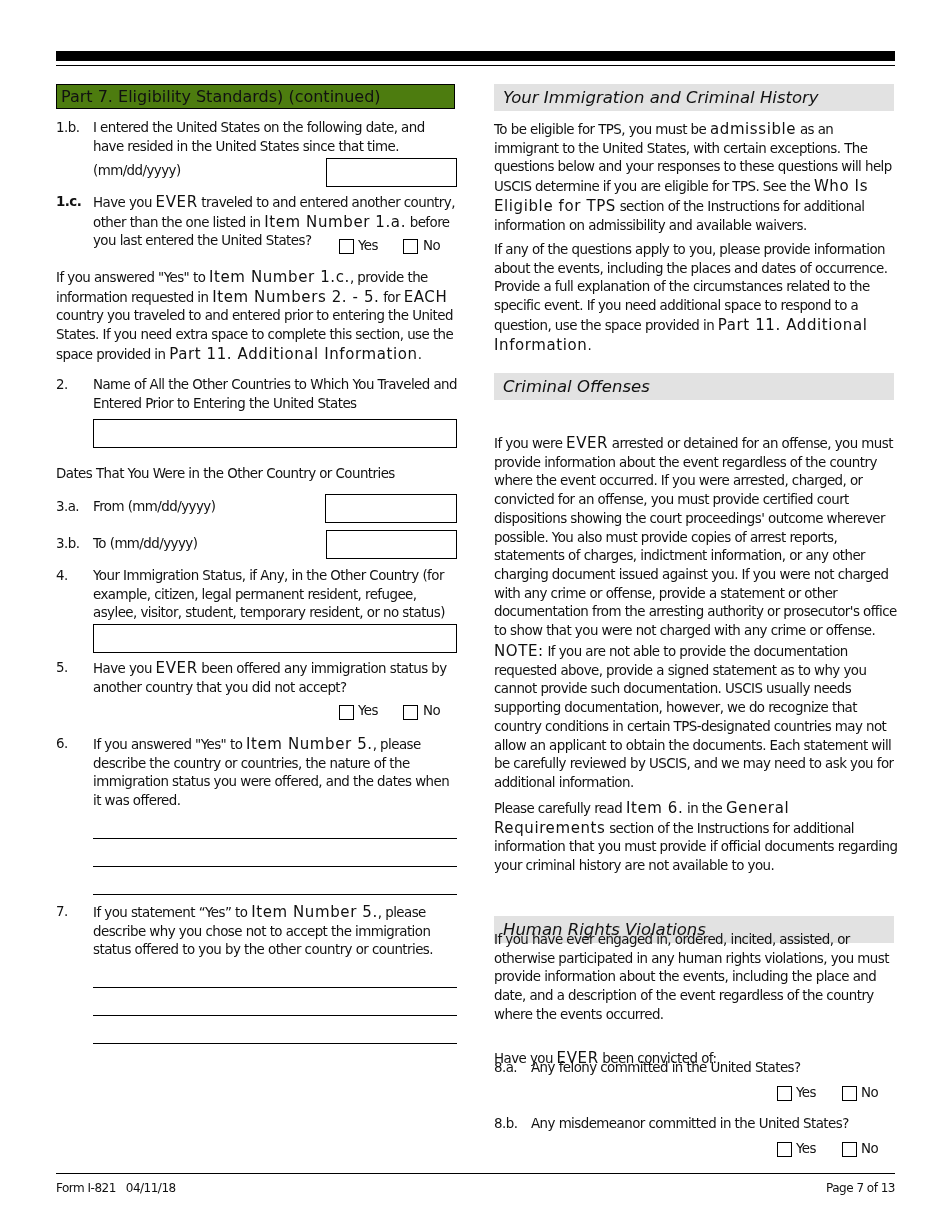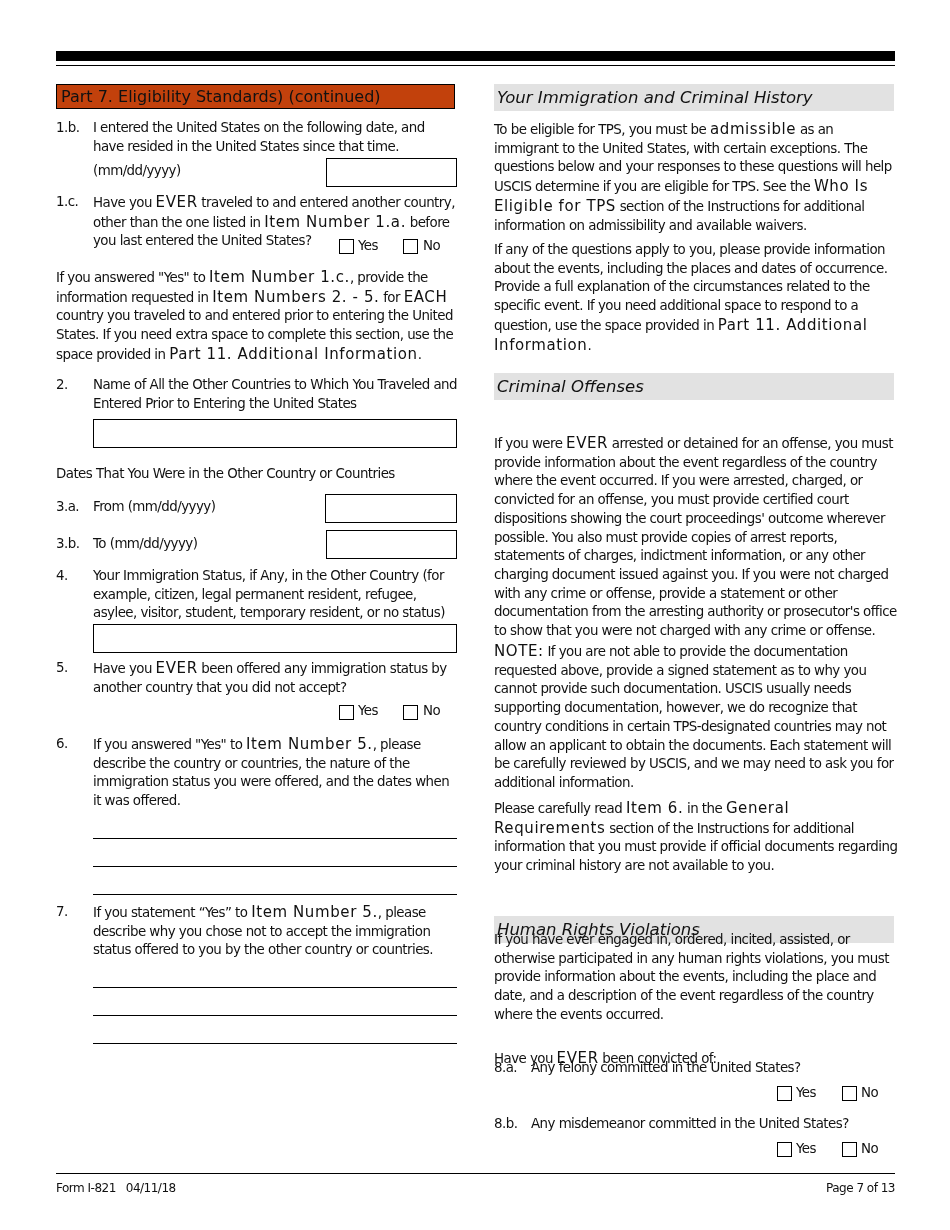--- a/index.html
+++ b/index.html
@@ -6,26 +6,26 @@
   body {
     width: 950px; height: 1230px; position: relative; overflow: hidden;
     font-family: "DejaVu Sans", sans-serif; color: #111;
     font-size: 13.4px; letter-spacing: -0.55px; line-height: 18.7px;
   }
   .abs { position: absolute; }
   .topbar { left: 56px; top: 51px; width: 839px; height: 10px; background: #000; }
   .topline { left: 56px; top: 65px; width: 839px; height: 1px; background: #000; }
   .part-header {
     left: 56px; top: 84px; width: 399px; height: 25px;
-    background: #c2410c; border: 1px solid #000; box-sizing: border-box;
+    background: #4d7c0f; border: 1px solid #000; box-sizing: border-box;
     font-size: 16px; letter-spacing: 0; line-height: 24px; padding-left: 4px;
   }
   .sec-header {
     background: #e2e2e2; height: 27px; width: 400px; left: 494px;
-    font-style: italic; font-size: 16.5px; letter-spacing: 0; line-height: 27px; padding-left: 3px; box-sizing: border-box;
+    font-style: italic; font-size: 16.5px; letter-spacing: 0; line-height: 27px; padding-left: 9px; box-sizing: border-box;
   }
   .num { width: 36px; }
   .mono { letter-spacing: 0.6px; font-size: 15px; }
   .box { border: 1px solid #000; box-sizing: border-box; background: #fff; }
   .chk { width: 15px; height: 15px; border: 1px solid #000; box-sizing: border-box; background: #fff; }
   .chk-label { font-size: 13.4px; }
   .rule { height: 1px; background: #000; }
   .footer-line { left: 56px; top: 1173px; width: 839px; height: 1px; background: #000; }
   .footer { font-size: 12px; letter-spacing: -0.5px; }
 </style>
@@ -35,21 +35,21 @@
 <div class="abs topbar"></div>
 <div class="abs topline"></div>
 
 <div class="abs part-header">Part 7.  Eligibility Standards) (continued)</div>
 
 <div class="abs num" style="left:56px; top:119px;">1.b.</div>
 <div class="abs" style="left:93px; top:119px; width:365px;">I entered the United States on the following date, and have resided in the United States since that time.</div>
 <div class="abs" style="left:93px; top:162px;">(mm/dd/yyyy)</div>
 <input class="abs box" style="left: 326px; top: 158px; width: 131px; height: 29px;" value="">
 
-<div class="abs num" style="left:56px; top:193px;">1.c.</div>
+<div class="abs num" style="left:56px; top:193px;font-weight:bold;">1.c.</div>
 <div class="abs" style="left:93px; top:193px; width:365px;">
   <span>Have you </span><span class="mono">EVER</span><span> traveled to and entered another country, other than the one listed in </span><span class="mono">Item Number 1.a.</span><span> before you last entered the United States?</span>
 </div>
 <div class="abs chk" style="left:339px; top:239px;"></div>
 <div class="abs chk-label" style="left:358px; top:237px;">Yes</div>
 <div class="abs chk" style="left:403px; top:239px;"></div>
 <div class="abs chk-label" style="left:423px; top:237px;">No</div>
 
 <div class="abs" style="left:56px; top:268px; width:402px;">
   <span>If you answered "Yes" to </span><span class="mono">Item Number 1.c.</span><span>, provide the information requested in </span><span class="mono">Item Numbers 2. - 5.</span><span> for </span><span class="mono">EACH</span><span> country you traveled to and entered prior to entering the United States.  If you need extra space to complete this section, use the space provided in </span><span class="mono">Part 11. Additional Information</span><span>.</span>

